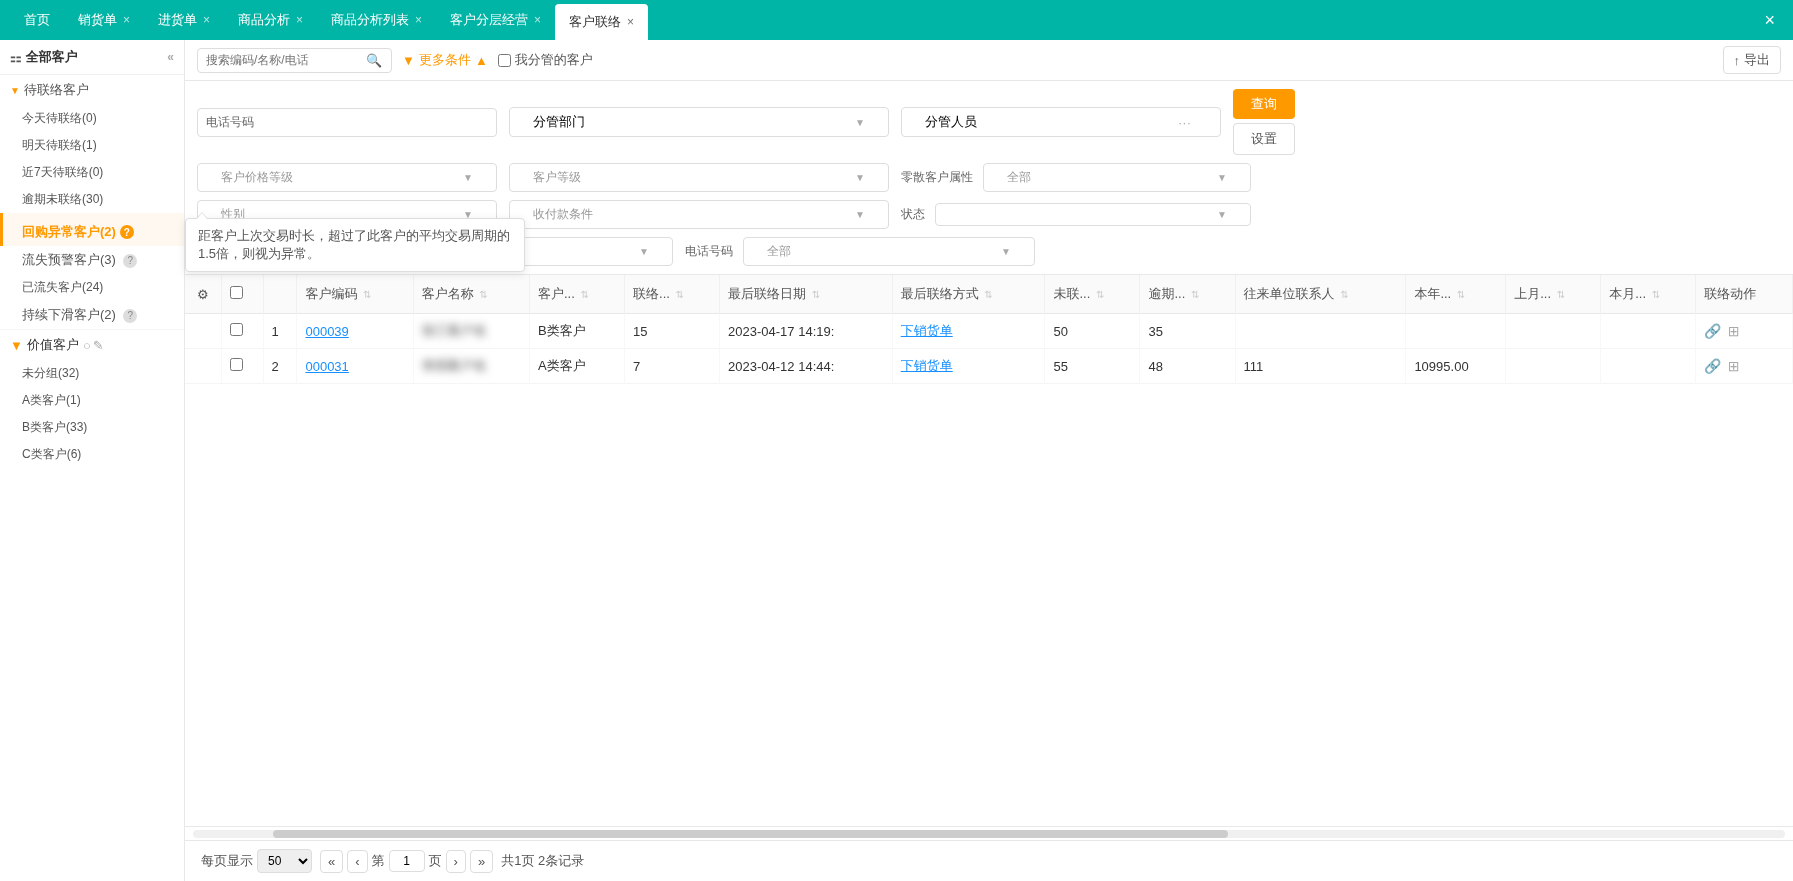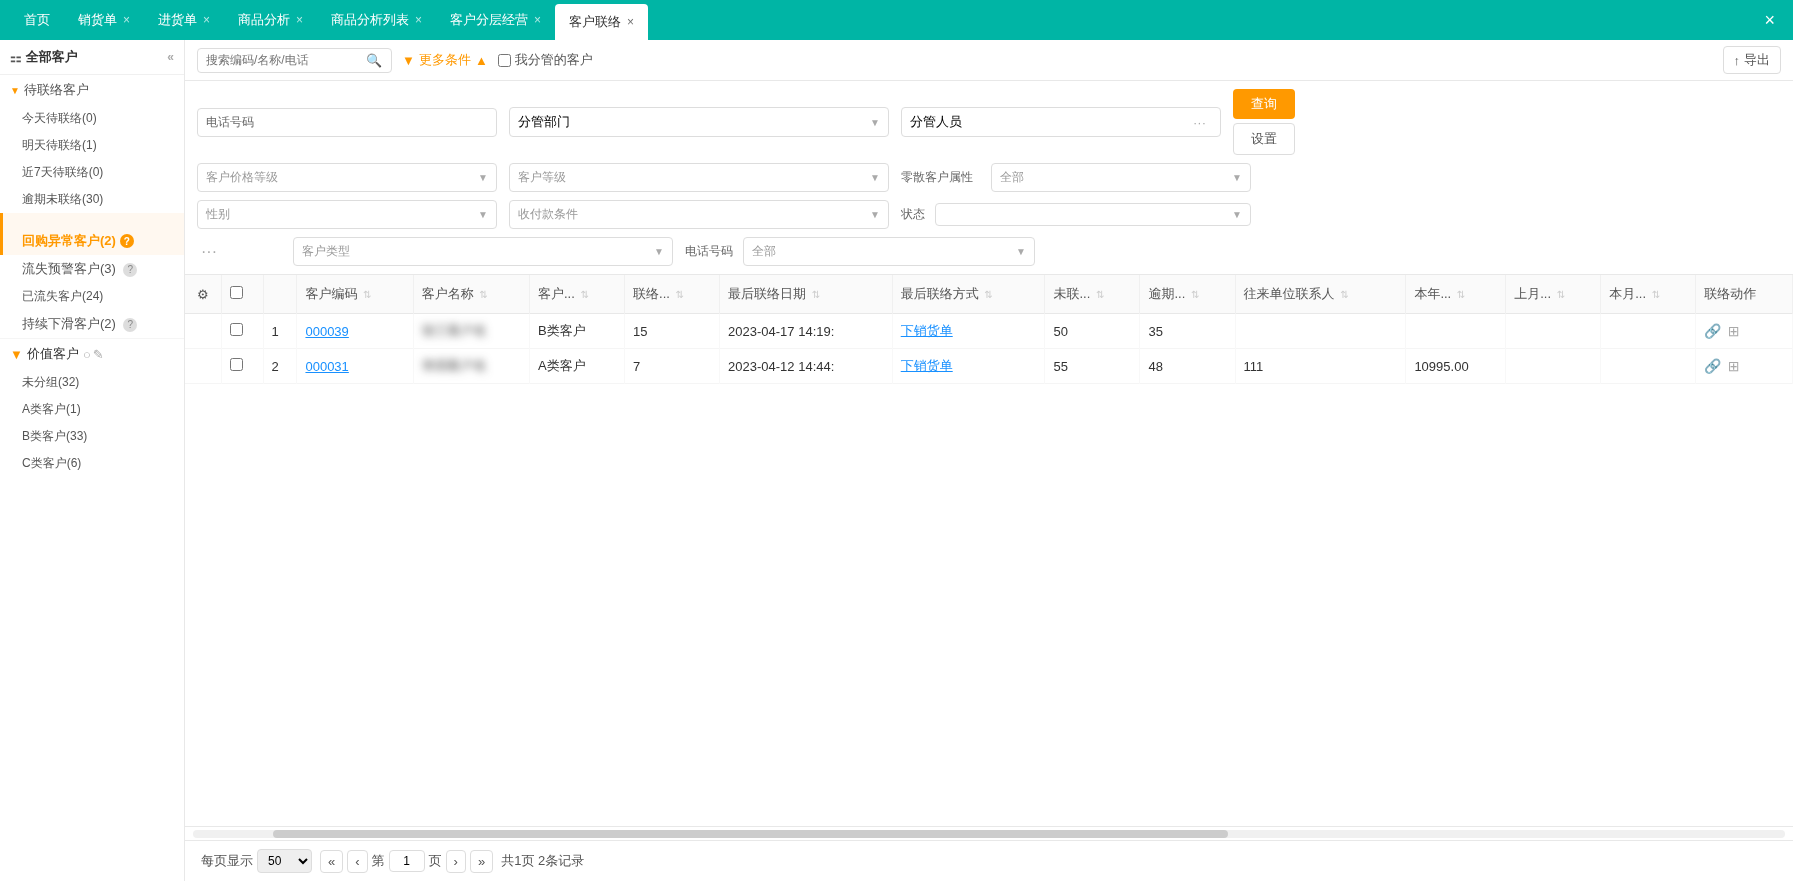--- a/index.html
+++ b/index.html
@@ -96,21 +96,21 @@
       padding: 5px 8px; background: #fff; min-width: 0; position: relative;
     }
     .filter-field label { color: #666; font-size: 12px; white-space: nowrap; margin-right: 6px; flex-shrink: 0; }
     .filter-field .field-value { flex: 1; color: #999; font-size: 12px; }
     .filter-field-plain {
       display: flex; align-items: center; flex: 1; min-width: 0;
     }
     .filter-field-plain label { color: #666; font-size: 12px; white-space: nowrap; margin-right: 4px; }
     .filter-select {
       display: flex; align-items: center; flex: 1; border: 1px solid #ddd; border-radius: 4px;
-      padding: 5px 8px; background: #fff; position: relative; justify-content: flex-end;
+      padding: 5px 23px; background: #fff; position: relative; justify-content: flex-end;
     }
     .filter-select .sel-label { flex: 1; color: #999; font-size: 12px; }
     .filter-select .arrow { color: #aaa; font-size: 10px; }
 
     .query-btn {
       background: #f90; color: #fff; border: none; border-radius: 4px;
       padding: 6px 18px; cursor: pointer; font-size: 13px; white-space: nowrap;
     }
     .setting-btn {
       background: #fff; color: #555; border: 1px solid #ddd; border-radius: 4px;
@@ -234,21 +234,21 @@
     </div>
     <div class="sidebar-group-title">
       <span class="triangle">▼</span>
       <span>待联络客户</span>
     </div>
     <div class="sidebar-item">今天待联络(0)</div>
     <div class="sidebar-item">明天待联络(1)</div>
     <div class="sidebar-item">近7天待联络(0)</div>
     <div class="sidebar-item">逾期未联络(30)</div>
 
-    <div class="sidebar-item active-left" style="padding: 19px 10px 5px 22px; color:#f90; font-weight:bold; font-size:12px; cursor:pointer; display:flex; align-items:center;">
+    <div class="sidebar-item active-left" style="padding: 10px 10px 5px 22px; color:#f90; font-weight:bold; font-size:12px; cursor:pointer; display:flex; align-items:center;">
       <span>回购异常客户(2)</span>
       <span style="margin-left:4px; width:14px; height:14px; border-radius:50%; background:#f90; color:#fff; font-size:10px; display:inline-flex; align-items:center; justify-content:center;">?</span>
     </div>
     <div class="sidebar-item">
       <span>流失预警客户(3)</span>
       <span style="margin-left:4px; width:14px; height:14px; border-radius:50%; background:#ddd; color:#888; font-size:10px; display:inline-flex; align-items:center; justify-content:center;">?</span>
     </div>
     <div class="sidebar-item">已流失客户(24)</div>
     <div class="sidebar-item">
       <span>持续下滑客户(2)</span>
@@ -314,21 +314,21 @@
 
       <div class="filter-row">
         <div class="filter-select" style="max-width:300px;">
           <span class="sel-label">客户价格等级</span>
           <span class="arrow">▼</span>
         </div>
         <div class="filter-select" style="max-width:380px;">
           <span class="sel-label">客户等级</span>
           <span class="arrow">▼</span>
         </div>
-        <div class="filter-field-plain" style="max-width:350px;gap:8px;">
+        <div class="filter-field-plain" style="max-width:350px;">
           <label>零散客户属性</label>
           <div class="filter-select" style="margin-left:6px;">
             <span class="sel-label">全部</span>
             <span class="arrow">▼</span>
           </div>
         </div>
       </div>
 
       <div class="filter-row">
         <div class="filter-select" style="max-width:300px;">
@@ -357,20 +357,23 @@
         <div class="filter-field-plain" style="max-width:350px;">
           <label>电话号码</label>
           <div class="filter-select" style="margin-left:6px; flex:1;">
             <span class="sel-label">全部</span>
             <span class="arrow">▼</span>
           </div>
         </div>
       </div>
     </div>
 
+    <div class="tooltip-box">
+      <span>距客户上次交易时长，超过了此客户的平均交易周期的1.5倍，则视为异常。</span>
+    </div>
 
     <div class="table-container">
       <table>
         <thead>
           <tr>
             <th class="settings-col">⚙</th>
             <th><input type="checkbox" style=""></th>
             <th></th>
             <th>
               <span>客户编码</span>

